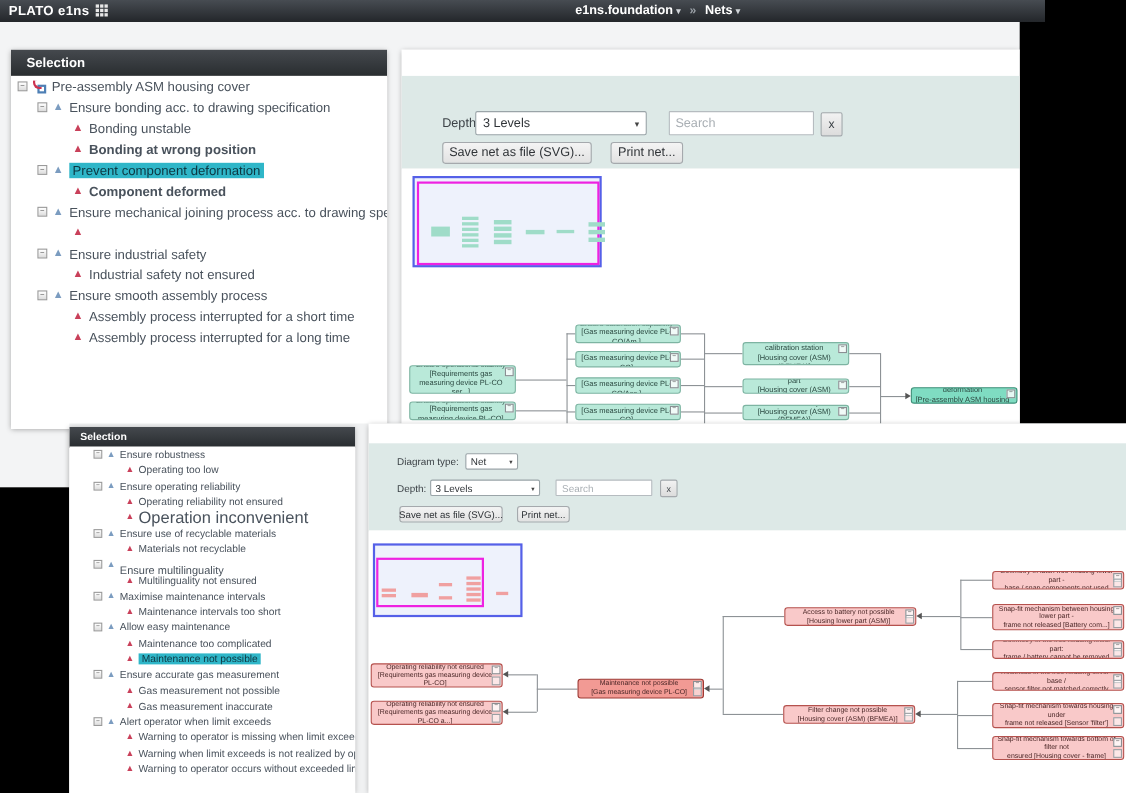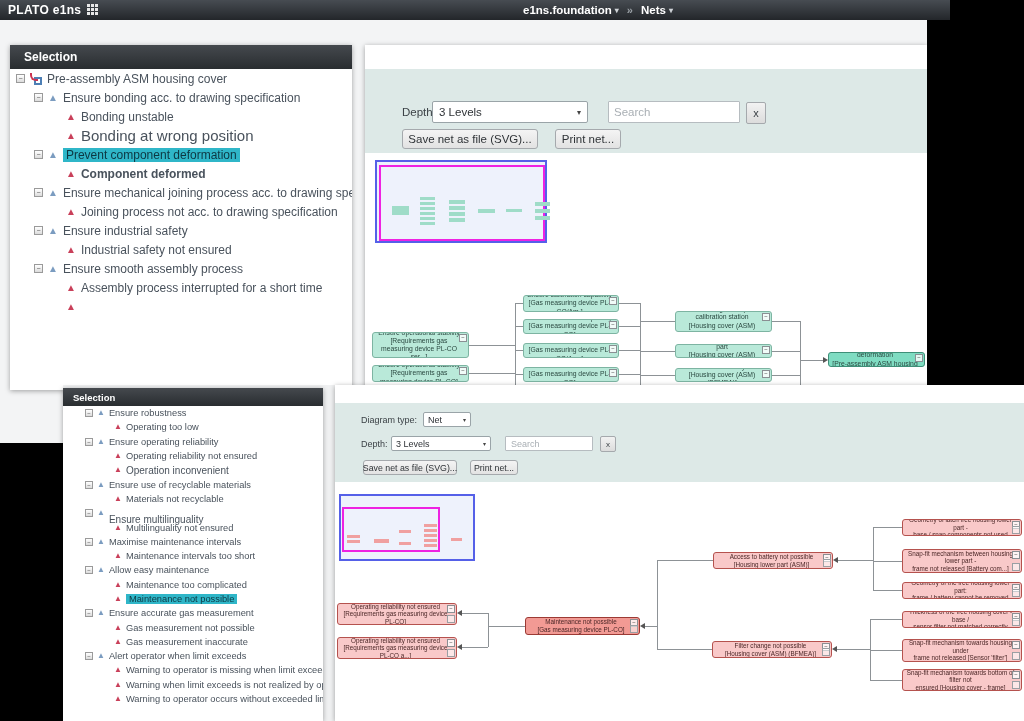--- a/index.html
+++ b/index.html
@@ -136,41 +136,40 @@
           <div class="tlabel" style="font-size: 12px;">Ensure bonding acc. to drawing specification</div>
         </div>
         <div class="trow" style="height: 19px; padding-left: 42px; gap: 5px;">
           <div class="tspacer" style="width: 9px; height: 9px; font-size: 7px;"></div>
           <div class="tri" style="font-size: 10px; color: rgb(201, 64, 90);">▲</div>
           <div class="tlabel" style="font-size: 12px;">Bonding unstable</div>
         </div>
         <div class="trow" style="height: 19px; padding-left: 42px; gap: 5px;">
           <div class="tspacer" style="width: 9px; height: 9px; font-size: 7px;"></div>
           <div class="tri" style="font-size: 10px; color: rgb(201, 64, 90);">▲</div>
-          <div class="tlabel" style="font-size: 15px;">Bonding at wrong position</div>
+          <div class="tlabel" style="font-size: 12px; font-weight: bold;">Bonding at wrong position</div>
         </div>
         <div class="trow" style="height: 19px; padding-left: 24px; gap: 5px;">
           <div class="tbox" style="width: 9px; height: 9px; font-size: 7px;">−</div>
           <div class="tri" style="font-size: 10px; color: rgb(123, 156, 192);">▲</div>
           <div class="tlabel sel" style="font-size: 12px;">Prevent component deformation</div>
         </div>
         <div class="trow" style="height: 19px; padding-left: 42px; gap: 5px;">
           <div class="tspacer" style="width: 9px; height: 9px; font-size: 7px;"></div>
           <div class="tri" style="font-size: 10px; color: rgb(201, 64, 90);">▲</div>
           <div class="tlabel" style="font-size: 12px; font-weight: bold;">Component deformed</div>
         </div>
         <div class="trow" style="height: 19px; padding-left: 24px; gap: 5px;">
           <div class="tbox" style="width: 9px; height: 9px; font-size: 7px;">−</div>
           <div class="tri" style="font-size: 10px; color: rgb(123, 156, 192);">▲</div>
           <div class="tlabel" style="font-size: 12px;">Ensure mechanical joining process acc. to drawing specification</div>
         </div>
         <div class="trow" style="height: 19px; padding-left: 42px; gap: 5px;">
           <div class="tspacer" style="width: 9px; height: 9px; font-size: 7px;"></div>
           <div class="tri" style="font-size: 10px; color: rgb(201, 64, 90);">▲</div>
-          <div class="tlabel" style="font-size: 12px;">Joining process not acc. to drawing specification</div>
         </div>
         <div class="trow" style="height: 19px; padding-left: 24px; gap: 5px;">
           <div class="tbox" style="width: 9px; height: 9px; font-size: 7px;">−</div>
           <div class="tri" style="font-size: 10px; color: rgb(123, 156, 192);">▲</div>
           <div class="tlabel" style="font-size: 12px;">Ensure industrial safety</div>
         </div>
         <div class="trow" style="height: 19px; padding-left: 42px; gap: 5px;">
           <div class="tspacer" style="width: 9px; height: 9px; font-size: 7px;"></div>
           <div class="tri" style="font-size: 10px; color: rgb(201, 64, 90);">▲</div>
           <div class="tlabel" style="font-size: 12px;">Industrial safety not ensured</div>
@@ -181,20 +180,21 @@
           <div class="tlabel" style="font-size: 12px;">Ensure smooth assembly process</div>
         </div>
         <div class="trow" style="height: 19px; padding-left: 42px; gap: 5px;">
           <div class="tspacer" style="width: 9px; height: 9px; font-size: 7px;"></div>
           <div class="tri" style="font-size: 10px; color: rgb(201, 64, 90);">▲</div>
           <div class="tlabel" style="font-size: 12px;">Assembly process interrupted for a short time</div>
         </div>
         <div class="trow" style="height: 19px; padding-left: 42px; gap: 5px;">
           <div class="tspacer" style="width: 9px; height: 9px; font-size: 7px;"></div>
           <div class="tri" style="font-size: 10px; color: rgb(201, 64, 90);">▲</div>
+          <div class="tlabel" style="font-size: 12px;">Assembly process interrupted for a long time</div>
         </div>
       </div>
   </div>
 
   <div class="abs panel" style="left:365px;top:45px;width:562px;height:398px;">
     <div class="toolbar" style="top:24px;height:84px;">
       <span class="tlab" style="left:37px;top:37px;font-size:11.5px;">Depth:</span>
       <div class="selectbox" style="left:67px;top:32px;width:156px;height:22px;padding:0 6px;font-size:11.5px;">
         <span>3 Levels</span>
         <span class="chevd" style="font-size:8px;">▾</span>
@@ -327,21 +327,21 @@
           <div class="tlabel" style="font-size: 9.3px;">Ensure operating reliability</div>
         </div>
         <div class="trow" style="height: 14.3px; padding-left: 39px; gap: 4px;">
           <div class="tspacer" style="width: 8px; height: 8px; font-size: 6px;"></div>
           <div class="tri" style="font-size: 8px; color: rgb(201, 64, 90);">▲</div>
           <div class="tlabel" style="font-size: 9.3px;">Operating reliability not ensured</div>
         </div>
         <div class="trow" style="height: 14.3px; padding-left: 39px; gap: 4px;">
           <div class="tspacer" style="width: 8px; height: 8px; font-size: 6px;"></div>
           <div class="tri" style="font-size: 8px; color: rgb(201, 64, 90);">▲</div>
-          <div class="tlabel" style="font-size: 10px;">Operation inconvenient</div>
+          <div class="tlabel" style="font-size: 15px;">Operation inconvenient</div>
         </div>
         <div class="trow" style="height: 14.3px; padding-left: 22px; gap: 4px;">
           <div class="tbox" style="width: 8px; height: 8px; font-size: 6px;">−</div>
           <div class="tri" style="font-size: 8px; color: rgb(123, 156, 192);">▲</div>
           <div class="tlabel" style="font-size: 9.3px;">Ensure use of recyclable materials</div>
         </div>
         <div class="trow" style="height: 14.3px; padding-left: 39px; gap: 4px;">
           <div class="tspacer" style="width: 8px; height: 8px; font-size: 6px;"></div>
           <div class="tri" style="font-size: 8px; color: rgb(201, 64, 90);">▲</div>
           <div class="tlabel" style="font-size: 9.3px;">Materials not recyclable</div>

